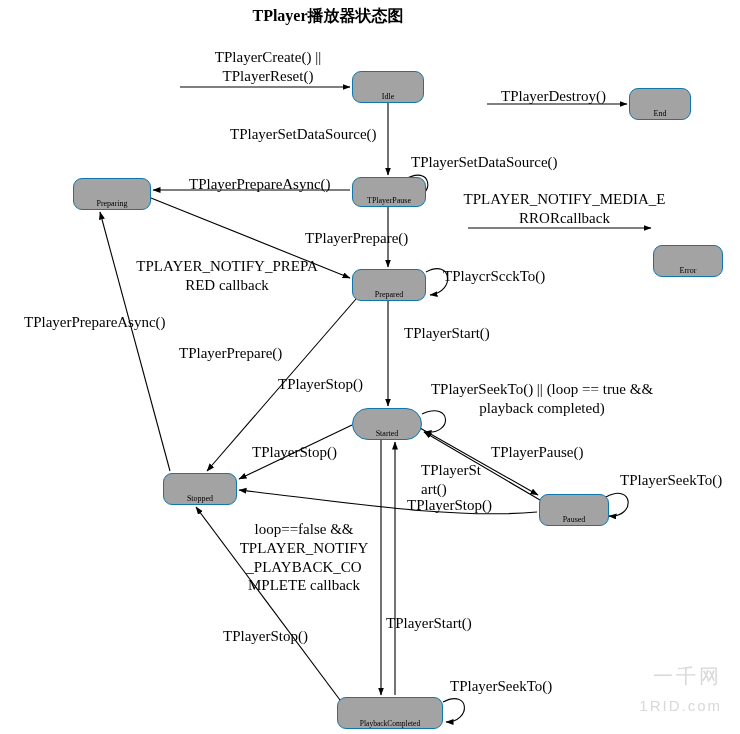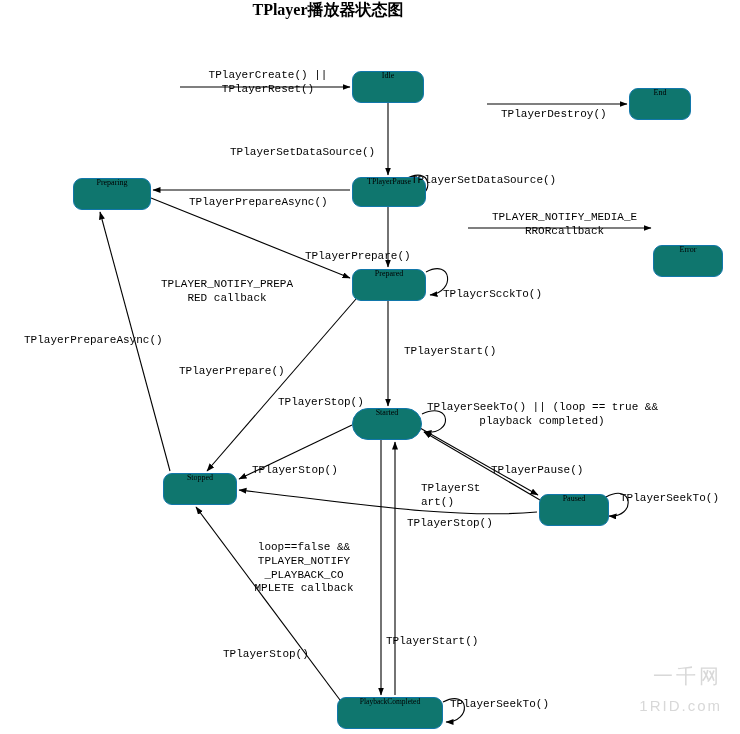--- a/index.html
+++ b/index.html
@@ -11,58 +11,57 @@
     position: relative;
     width: 740px;
     height: 734px;
     background: #ffffff;
     font-family: "Liberation Serif", serif;
     overflow: hidden;
   }
   #title {
     position: absolute;
     left: 0;
-    top: 0;
+    top: 6px;
     width: 656px;
     text-align: center;
     font-family: "Liberation Serif", serif;
     font-weight: bold;
     font-size: 16px;
     color: #000000;
   }
   svg#wires {
     position: absolute;
     left: 0;
     top: 0;
     width: 740px;
     height: 734px;
   }
   .node {
     position: absolute;
     box-sizing: border-box;
-    background: #0f766e;
+    background: #a3a3a3;
     border: 1px solid #1177aa;
     border-radius: 9px;
     color: #000000;
     font-family: "Liberation Serif", serif;
     font-size: 8px;
     display: flex;
-    align-items: flex-start;
+    align-items: flex-end;
     justify-content: center;
     text-align: center;
     line-height: 1.1;
   }
   .lbl {
     position: absolute;
-    font-family: Liberation Mono, monospace;
-    font-size: 11px;
+    font-family: Liberation Serif, serif;
+    font-size: 15px;
     color: #000000;
     white-space: pre;
     line-height: 1.25;
-    margin-top: 21px;
   }
   .lbl.c { text-align: center; }
   .wm {
     position: absolute;
     color: #d8d8d8;
     font-family: "Liberation Sans", sans-serif;
     user-select: none;
   }
   .wm1 { right: 18px; bottom: 44px; font-size: 20px; letter-spacing: 3px; }
   .wm2 { right: 18px; bottom: 20px; font-size: 15px; letter-spacing: 2px; }

